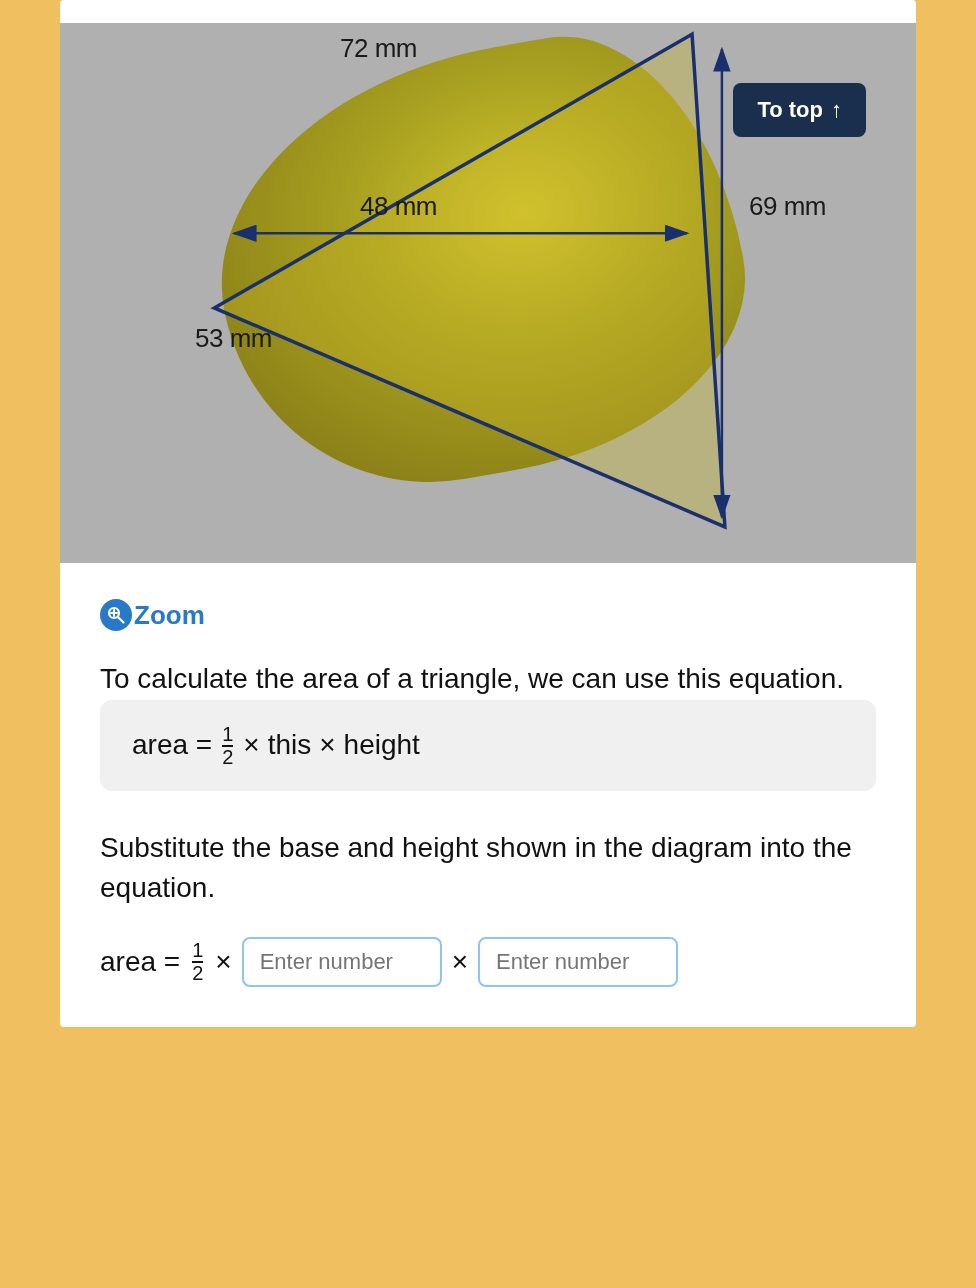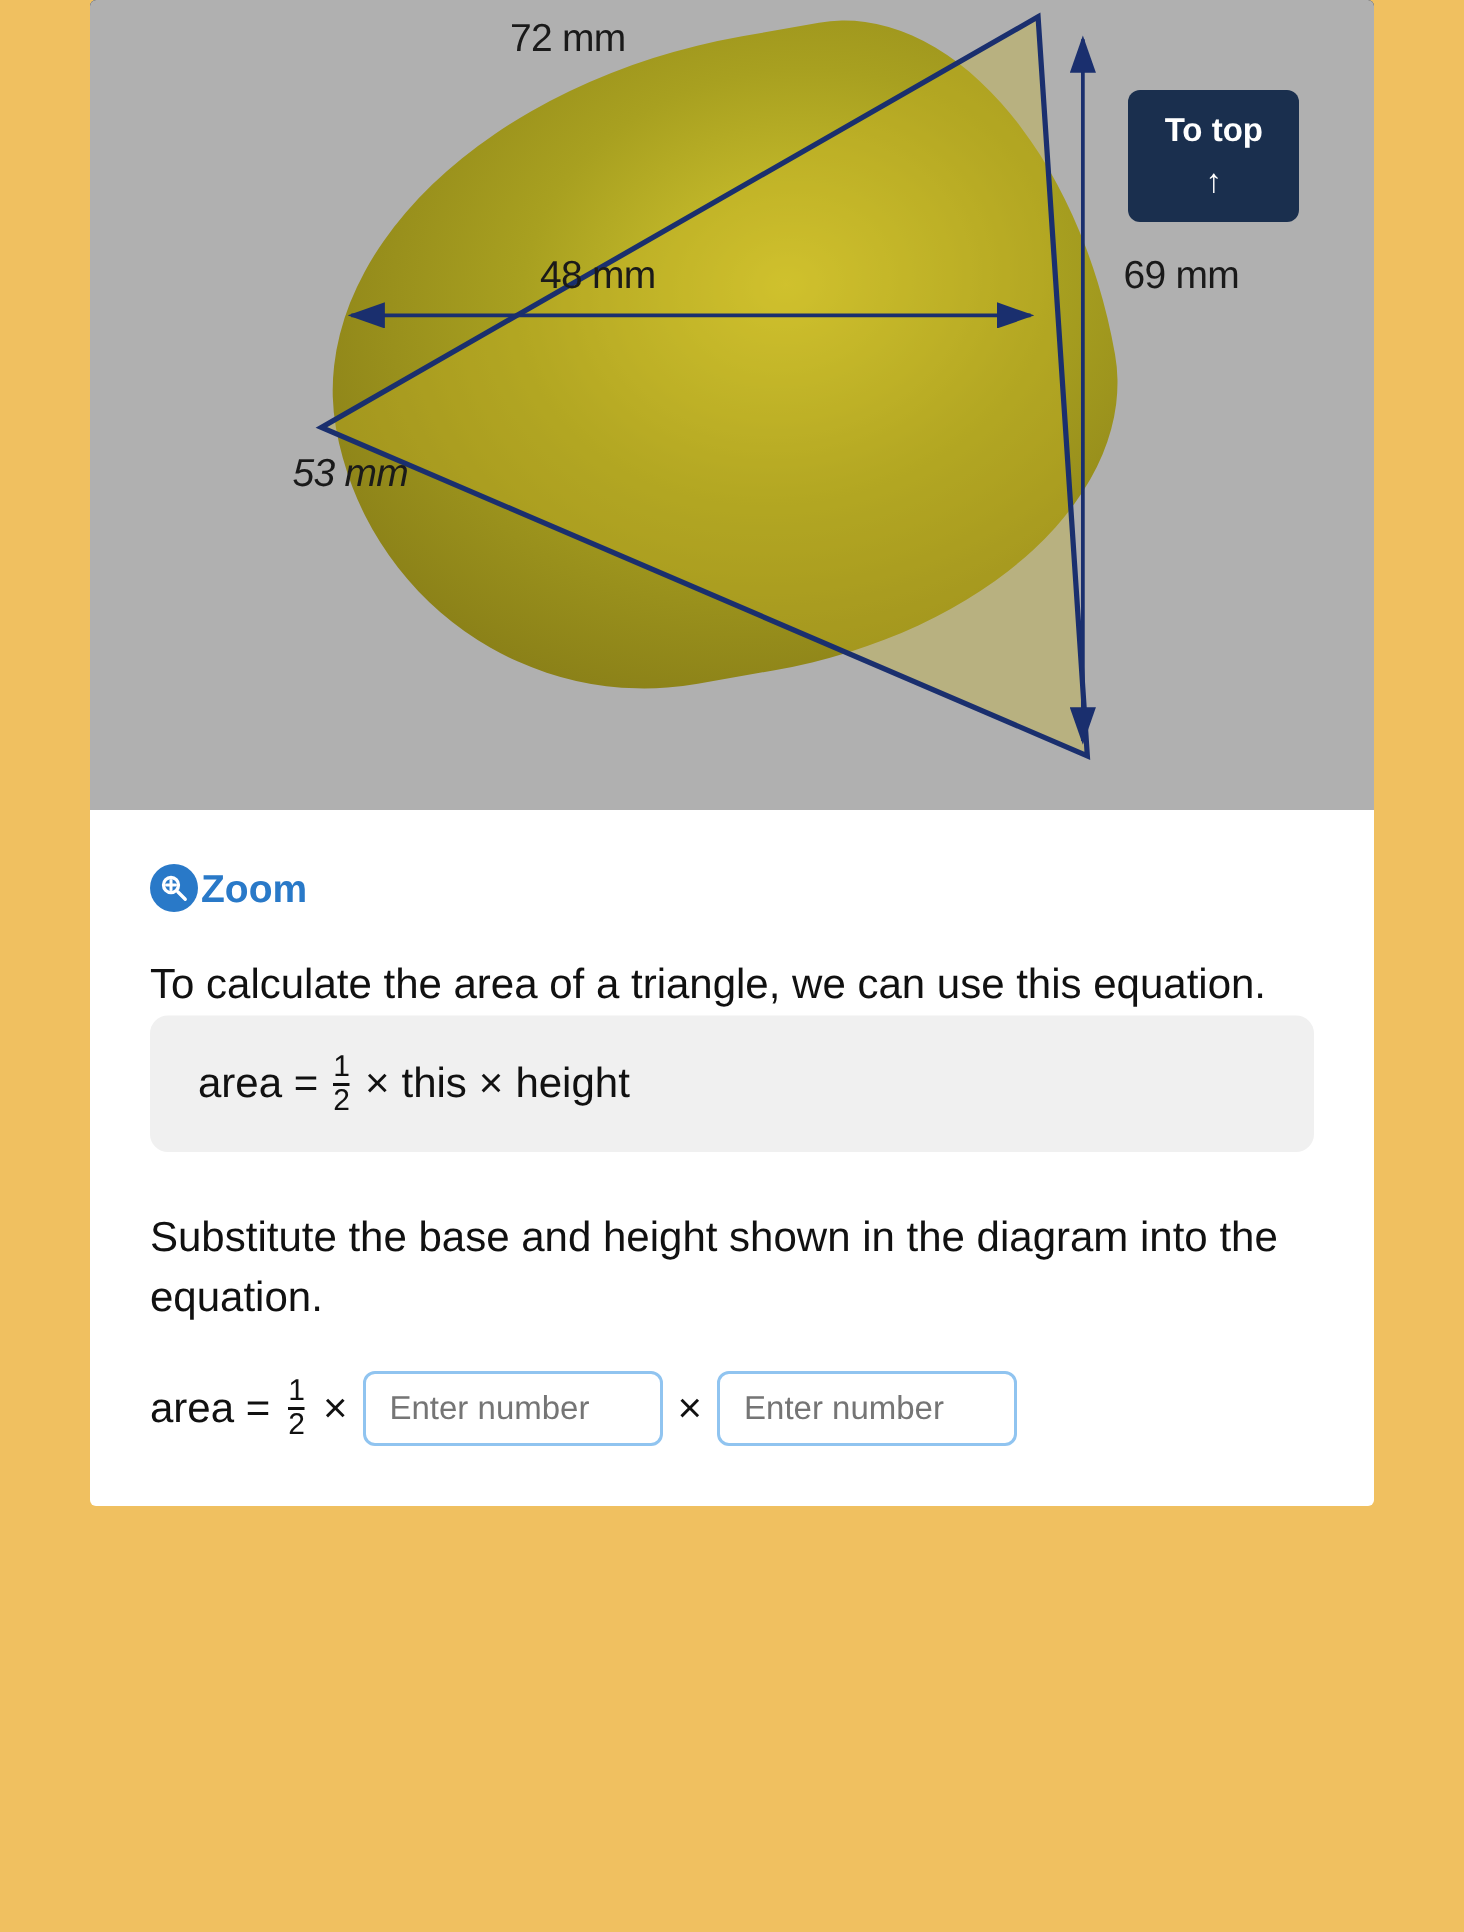--- a/index.html
+++ b/index.html
@@ -20,20 +20,21 @@
       background: #fff;
       border-radius: 4px;
       overflow: hidden;
     }
     .image-section {
       position: relative;
       background: #000000;
       width: 100%;
       height: 540px;
       overflow: hidden;
+      margin-top: 23px;
     }
     
     .leaf-bg {
       position: absolute;
       inset: 0;
       background: #b0b0b0;
       display: flex;
       align-items: center;
       justify-content: center;
     }
@@ -60,38 +61,37 @@
     .dim-label {
       position: absolute;
       color: #1a1a1a;
       font-size: 26px;
       font-weight: 400;
       letter-spacing: -0.5px;
     }
     .dim-top { top: 10px; left: 280px; }
     .dim-middle { top: 168px; left: 300px; }
     .dim-right { top: 168px; right: 90px; }
-    .dim-left { top: 300px; left: 135px; font-style: italic; }
+    .dim-left { top: 300px; left: 135px; }
     
     .to-top-btn {
       position: absolute;
       top: 60px;
       right: 50px;
       background: #1a2f4e;
       color: #fff;
       border: none;
       border-radius: 8px;
       padding: 14px 24px;
       font-size: 22px;
       font-weight: 600;
       cursor: pointer;
       display: flex;
       align-items: center;
       gap: 8px;
-      flex-direction: column;
     }
     .to-top-arrow {
       font-size: 22px;
     }
     
     .content-section {
       padding: 36px 40px 40px 40px;
     }
     
     .zoom-btn {

